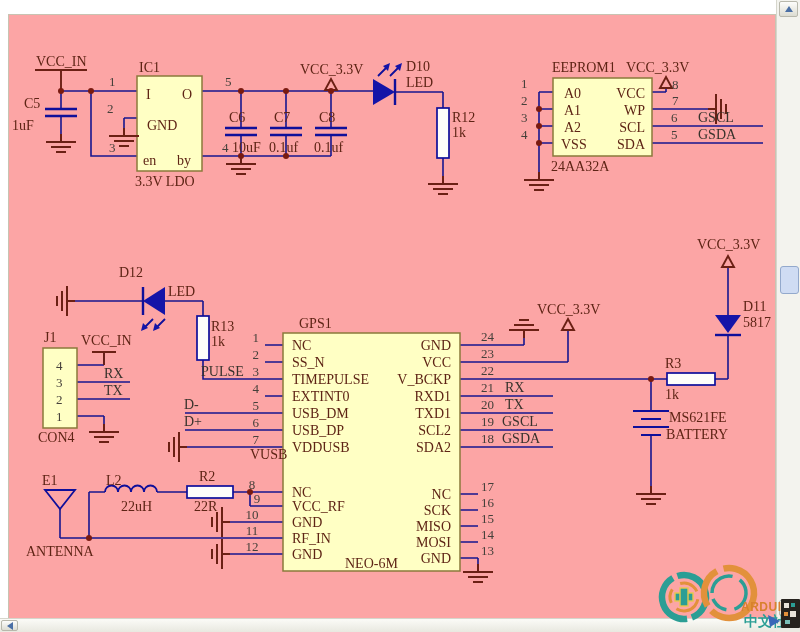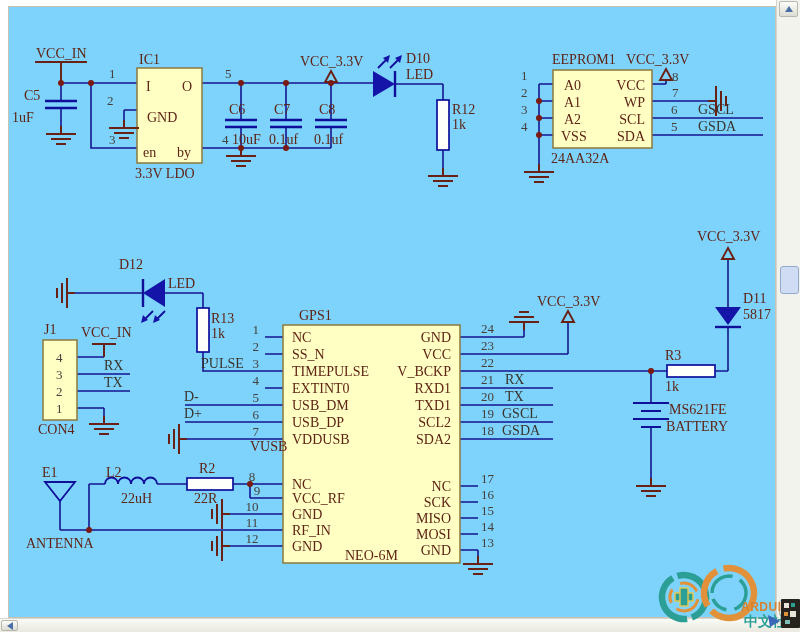--- a/index.html
+++ b/index.html
@@ -1,18 +1,18 @@
 <!DOCTYPE html>
 <html><head>
 <meta charset="utf-8">
 <style>
   html,body{margin:0;padding:0;}
   body{width:800px;height:632px;position:relative;background:#ffffff;overflow:hidden;
        font-family:"Liberation Serif","DejaVu Serif",serif;}
-  .canvas{position:absolute;left:8px;top:6px;width:768px;height:612px;background:#7dd3fc;
+  .canvas{position:absolute;left:8px;top:14px;width:768px;height:612px;background:#fca5a5;
           border:1px solid #C8C3B2;box-sizing:border-box;}
   svg{display:block;}
   .w{stroke:#16168F;stroke-width:1.6;fill:none;}
   .comp{stroke:#0F0F9A;stroke-width:1.8;fill:none;}
   .cap{stroke:#0F0F9A;stroke-width:2.4;fill:none;}
   .compf{fill:#1414A8;stroke:none;}
   .res{fill:#FEFEFA;stroke:#0F0F9A;stroke-width:1.7;}
   .blk{fill:#FFFFC4;stroke:#8A793B;stroke-width:1.5;}
   .gnd{stroke:#6B2014;stroke-width:2;fill:none;}
   .pwr{stroke:#6B2014;stroke-width:1.9;fill:none;}

